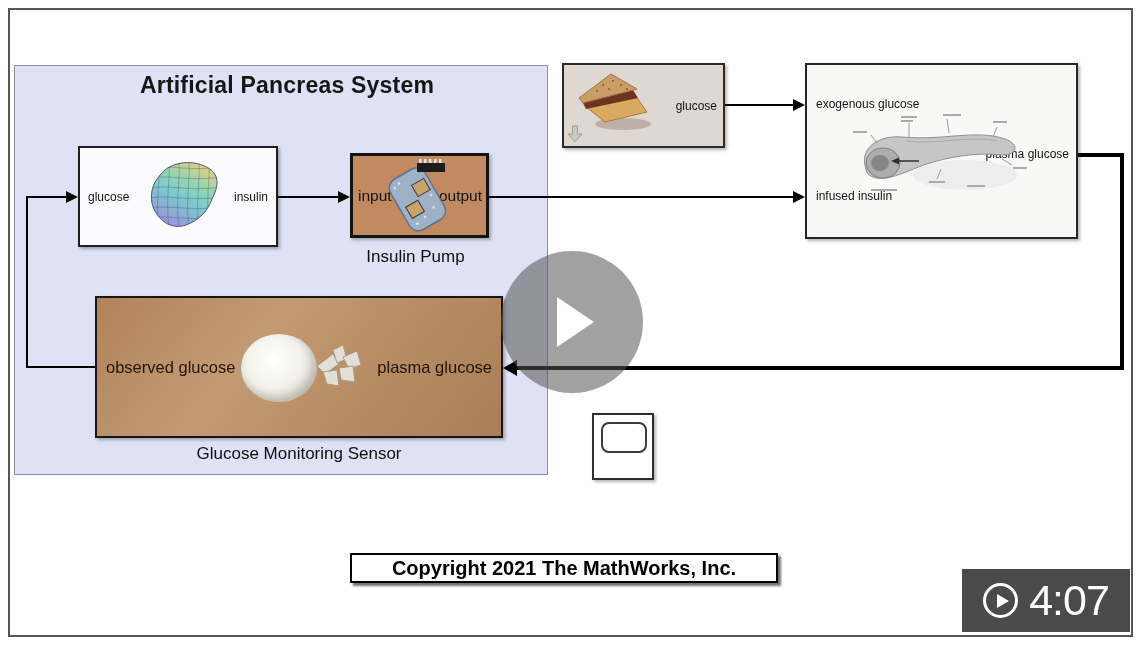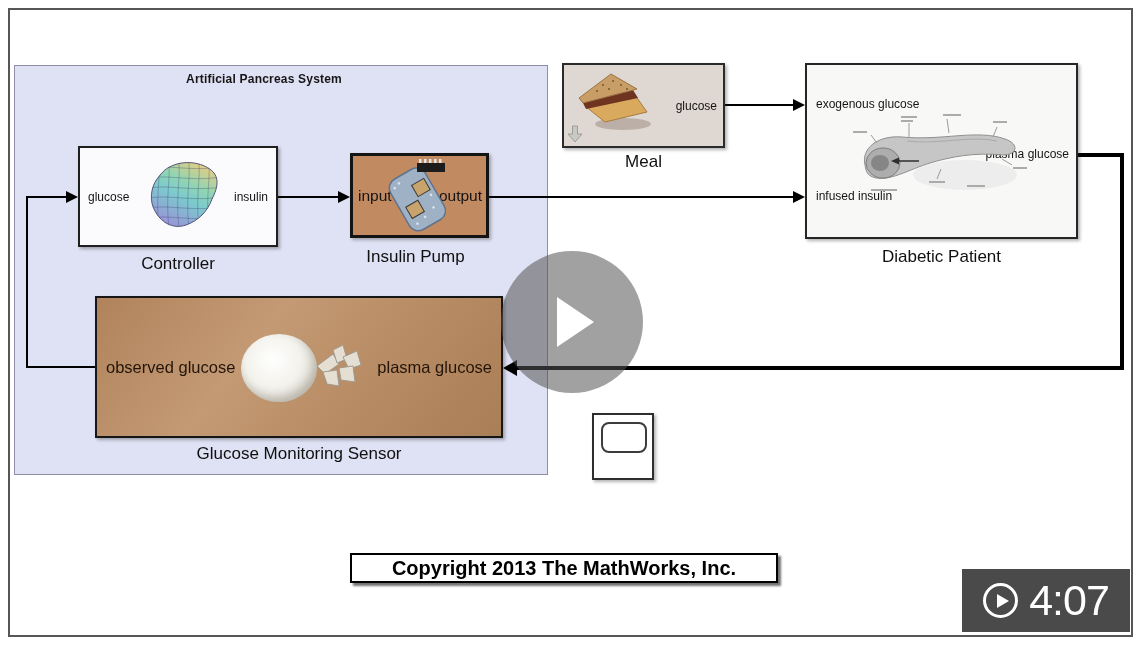--- a/index.html
+++ b/index.html
@@ -2,21 +2,21 @@
 <html><head>
 <meta charset="utf-8">
 <style>
   html,body{margin:0;padding:0;}
   body{font-family:"Liberation Sans","DejaVu Sans",sans-serif;background:#fff;}
   #stage{position:relative;width:1140px;height:645px;background:#ffffff;overflow:hidden;}
 
   .frame{position:absolute;left:8px;top:8px;width:1125px;height:629px;border:2px solid #565656;box-sizing:border-box;background:#fff;}
 
   .subsystem{position:absolute;left:14px;top:65px;width:534px;height:410px;background:#dfe1f4;border:1px solid #8e8ea8;box-sizing:border-box;}
-  .sys-title{position:absolute;left:14px;top:72px;width:500px;text-align:center;font-size:12px;font-weight:bold;color:#161616;letter-spacing:.2px;}
+  .sys-title{position:absolute;left:14px;top:72px;width:500px;text-align:center;font-size:23px;font-weight:bold;color:#161616;letter-spacing:.2px;padding-left:23px;}
 
   .blk{position:absolute;box-sizing:border-box;box-shadow:2px 2px 3px rgba(40,40,40,.35);}
   .blk-label{position:absolute;text-align:center;font-size:17px;color:#101010;}
   .port{position:absolute;font-size:12px;color:#141414;white-space:nowrap;}
 
   .controller{left:78px;top:146px;width:200px;height:101px;background:#fbfbfe;border:2px solid #1f1f1f;}
   .pump{left:350px;top:153px;width:139px;height:85px;background:#c18a61;border:3px solid #141414;}
   .sensor{left:95px;top:296px;width:408px;height:142px;border:2px solid #161616;
           background:linear-gradient(128deg,#b1835c 0%,#c39a74 38%,#b68a62 70%,#a97f58 100%);}
   .meal{left:562px;top:63px;width:163px;height:85px;background:#ded7d2;border:2px solid #2a2a2a;}
@@ -106,21 +106,20 @@
           <path d="M0,62 C20,56 45,66 82,59"></path>
         <path d="M12,0 C16,20 8,40 14,78"></path>
           <path d="M22,0 C26,20 18,40 24,78"></path>
         <path d="M32,0 C36,20 28,40 34,78"></path>
           <path d="M42,0 C46,20 38,40 44,78"></path>
         <path d="M52,0 C56,20 48,40 54,78"></path>
           <path d="M62,0 C66,20 58,40 64,78"></path>
       </g>
     </svg>
   </div>
-  <div class="blk-label" style="left:78px;top:254px;width:200px;">Controller</div>
 
   <div class="blk pump">
     <div class="port vmid" style="left:5px;font-size:15.5px;">input</div>
     <div class="port vmid" style="right:4px;font-size:15.5px;">output</div>
     <svg style="position:absolute;left:28px;top:1px;" width="70" height="78" viewBox="0 0 70 78">
       <g transform="rotate(-30 35 42)">
         <rect x="16" y="14" width="40" height="58" rx="10" fill="#9fb1c5" stroke="#61738c" stroke-width="1.5"></rect>
         <rect x="22" y="44" width="14" height="13" fill="#c8a36b" stroke="#3a3a3a" stroke-width="1"></rect>
         <rect x="38" y="28" width="14" height="13" fill="#c8a36b" stroke="#3a3a3a" stroke-width="1"></rect>
         <circle cx="22" cy="22" r="1.3" fill="#d9e4f0"></circle>
@@ -167,21 +166,20 @@
         <circle cx="44" cy="13" r="1" fill="#7a552e"></circle>
       <circle cx="52" cy="17" r="1" fill="#7a552e"></circle>
         <circle cx="28" cy="23" r="1" fill="#7a552e"></circle>
       <circle cx="58" cy="21" r="1" fill="#7a552e"></circle>
         <circle cx="40" cy="21" r="1" fill="#7a552e"></circle>
     </svg>
     <svg class="meal-arrow" width="16" height="18" viewBox="0 0 16 18">
       <path d="M5.5,1 h5 v8 h4.5 l-7,8 -7,-8 h4.5 z" fill="#c9c9c4" stroke="#9e9e98" stroke-width="1"></path>
     </svg>
   </div>
-  <div class="blk-label" style="left:562px;top:152px;width:163px;">Meal</div>
 
   <div class="blk patient">
     <div class="port" style="left:9px;top:32px;">exogenous glucose</div>
     <div class="port" style="left:9px;top:124px;">infused insulin</div>
     <div class="port" style="right:7px;top:82px;">plasma glucose</div>
     <svg style="position:absolute;left:40px;top:48px;" width="205" height="86" viewBox="0 0 205 86">
       <ellipse cx="118" cy="62" rx="52" ry="15" fill="#ededed"></ellipse>
       <path d="M18,52 C14,36 30,22 55,24 C95,28 130,16 158,26 C173,31 170,42 156,42 C128,39 103,44 83,50 C63,56 40,70 26,64 C20,62 19,58 18,52 Z" fill="#c6c6c6" stroke="#8f8f8f" stroke-width="1"></path>
       <path d="M60,28 C90,32 125,22 150,28" fill="none" stroke="#a2a2a2" stroke-width="0.8"></path>
       <ellipse cx="36" cy="50" rx="17" ry="15" fill="#adadad" stroke="#7d7d7d" stroke-width="1"></ellipse>
@@ -202,27 +200,26 @@
         <rect x="96" y="1" width="18" height="2"></rect>
           <rect x="146" y="8" width="14" height="2"></rect>
         <rect x="166" y="54" width="14" height="2"></rect>
           <rect x="82" y="68" width="16" height="2"></rect>
         <rect x="6" y="18" width="14" height="2"></rect>
           <rect x="24" y="76" width="26" height="2"></rect>
         <rect x="120" y="72" width="18" height="2"></rect>
       </g>
     </svg>
   </div>
-  <div class="blk-label" style="left:805px;top:247px;width:273px;">Diabetic Patient</div>
 
   <div class="blk scope">
     <div class="scope-screen"></div>
   </div>
 
-  <div class="copyright">Copyright 2013 The MathWorks, Inc.</div>
+  <div class="copyright">Copyright 2021 The MathWorks, Inc.</div>
 
   <div class="play-overlay">
     <div class="tri"></div>
   </div>
 
   <div class="badge">
     <div class="ring">
         <div class="tri"></div>
       </div>
     <div class="time">4:07</div>

